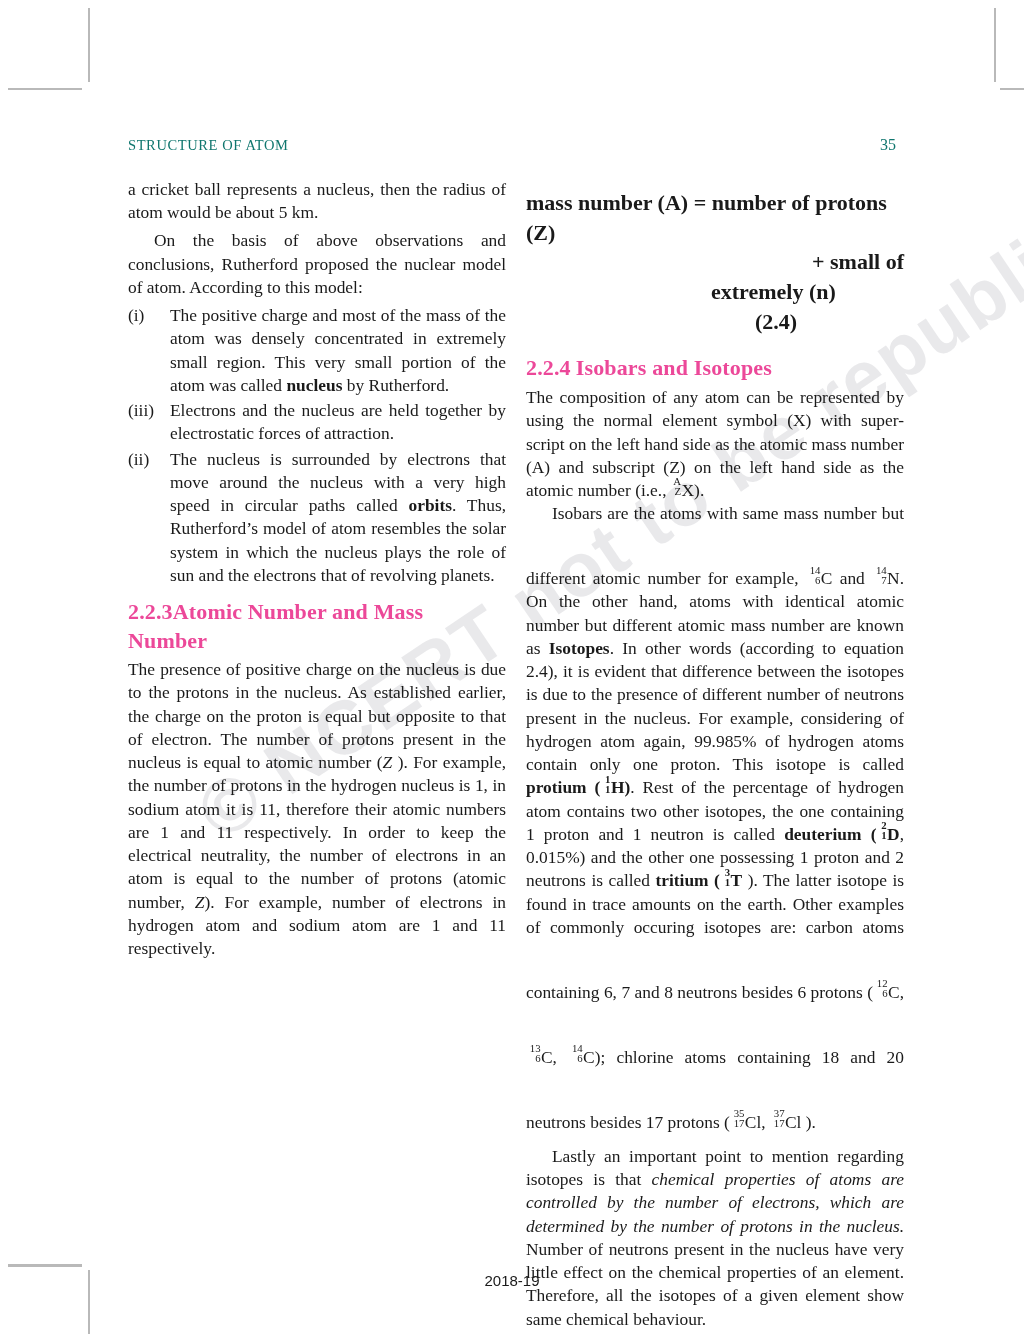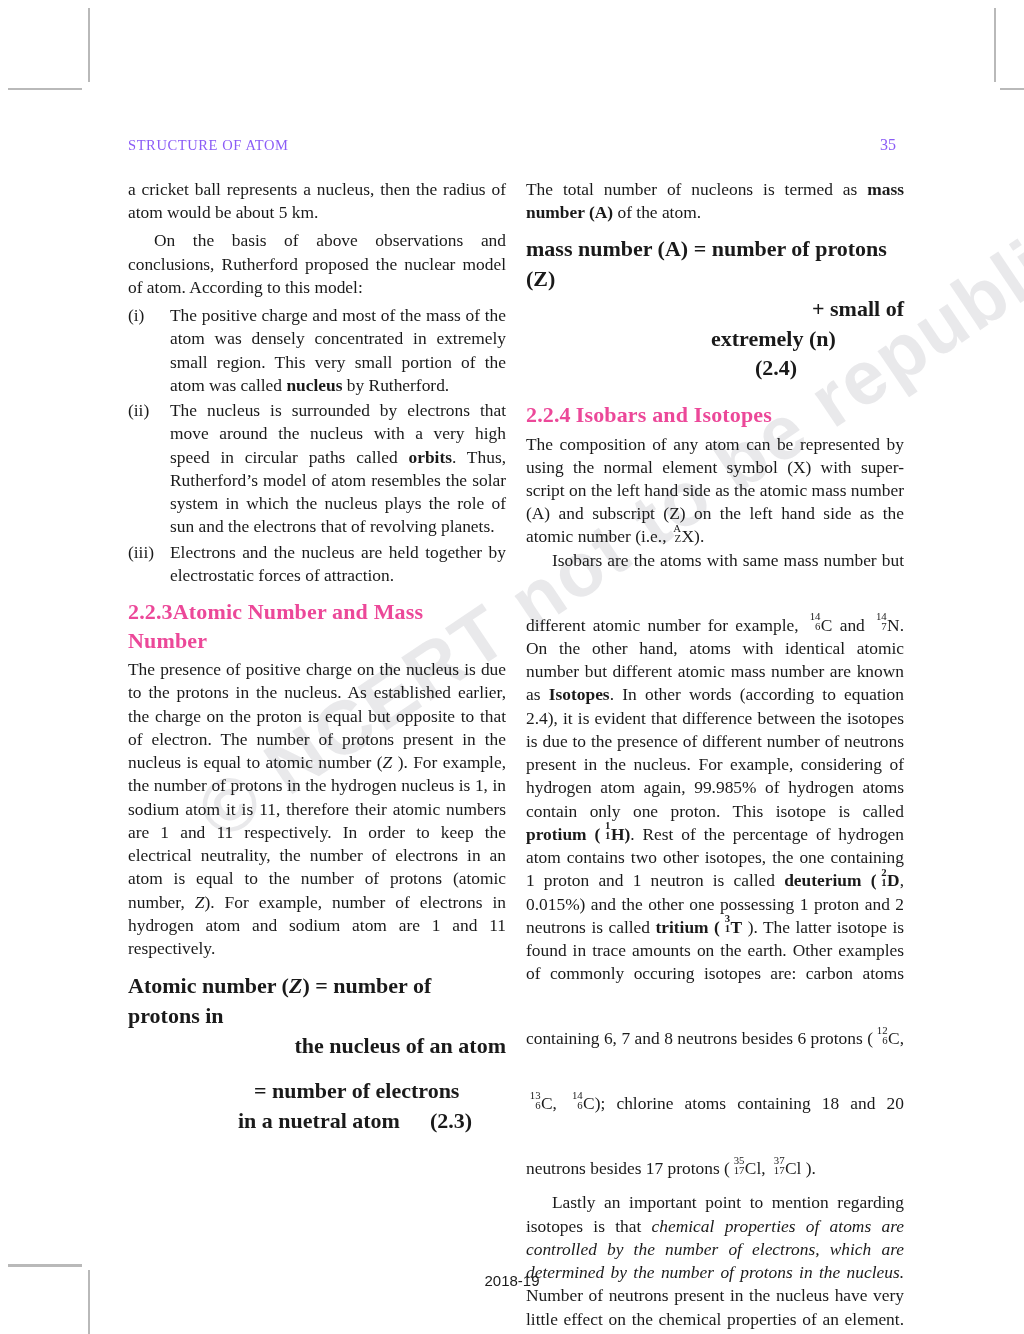--- a/index.html
+++ b/index.html
@@ -59,21 +59,21 @@
   .runhead {
     position: absolute;
     left: 128px;
     top: 136px;
     width: 768px;
     display: flex;
     justify-content: space-between;
     align-items: center;
     font-size: 14.5px;
     letter-spacing: 0.6px;
-    color: #8b5cf6;
+    color: #0f766e;
     z-index: 3;
   }
   .runhead .folio { font-size: 16px; letter-spacing: 0; }
 
   
   .columns {
     position: absolute;
     left: 128px;
     top: 178px;
     width: 780px;
@@ -196,50 +196,41 @@
       <p class="body-text sp-small">a cricket ball represents a nucleus, then the radius of atom would be about 5 km.</p>
 
       <p class="body-text indent sp-small">On the basis of above observations and conclusions, Rutherford proposed the nuclear model of atom. According to this model:</p>
 
       <div class="bullet">
         <span class="marker">(i)</span>
         <span class="btext"><span>The positive charge and most of the mass of the atom was densely concentrated in extremely small region. This very small portion of the atom was called </span><b>nucleus</b><span> by Rutherford.</span></span>
       </div>
 
       <div class="bullet">
+        <span class="marker">(iii)</span>
+        <span class="btext">Electrons and the nucleus are held together by electrostatic forces of attraction.</span>
+      </div>
+
+      <div class="bullet">
         <span class="marker">(ii)</span>
         <span class="btext"><span>The nucleus is surrounded by electrons that move around the nucleus with a very high speed in circular paths called </span><b>orbits</b><span>. Thus, Rutherford’s model of atom resembles the solar system in which the nucleus plays the role of sun and the electrons that of revolving planets.</span></span>
       </div>
 
-      <div class="bullet">
-        <span class="marker">(iii)</span>
-        <span class="btext">Electrons and the nucleus are held together by electrostatic forces of attraction.</span>
-      </div>
-
       <div class="heading">
         <span class="num">2.2.3</span><span>Atomic Number and Mass Number</span>
       </div>
 
       <p class="body-text sp-small"><span>The presence of positive charge on the nucleus is due to the protons in the nucleus. As established earlier, the charge on the proton is equal but opposite to that of electron. The number of protons present in the nucleus is equal to atomic number (</span><i>Z</i><span> ). For example, the number of protons in the hydrogen nucleus is 1, in sodium atom it is 11, therefore their atomic numbers are 1 and 11 respectively. In order to keep the electrical neutrality,  the number of electrons in an atom is equal to the number of protons (atomic number, </span><i>Z</i><span>). For example, number of electrons in hydrogen atom and sodium atom are 1 and 11 respectively.</span></p>
 
-      <div class="eq eq-wrap">
-        <span class="r1"><span>Atomic number (</span><i>Z</i><span>) = number of protons in</span></span>
-        <span class="r2">the nucleus of an atom</span>
-        <div class="eq-block2">
-          <span class="l1">= number of electrons</span>
-          <span class="l2"><span>in a nuetral atom</span><span class="tag">(2.3)</span></span>
-        </div>
-      </div>
 
 
     </div>
 
     <div class="col">
 
-      <p class="body-text"><span>The total number of nucleons is termed as </span><b>mass number (A)</b><span> of the atom.</span></p>
 
       <div class="eq eqr" style="margin-top:10px;">
         <span class="r1">mass number (A) = number of protons (Z)</span>
         <span class="r2">+ small of</span>
         <span class="r3"><span>extremely (n)</span><span class="tag">(2.4)</span></span>
       </div>
 
       <div class="heading tight" style="margin-top:18px;">
         <span class="num">2.2.4</span><span>Isobars and Isotopes</span>
       </div>

